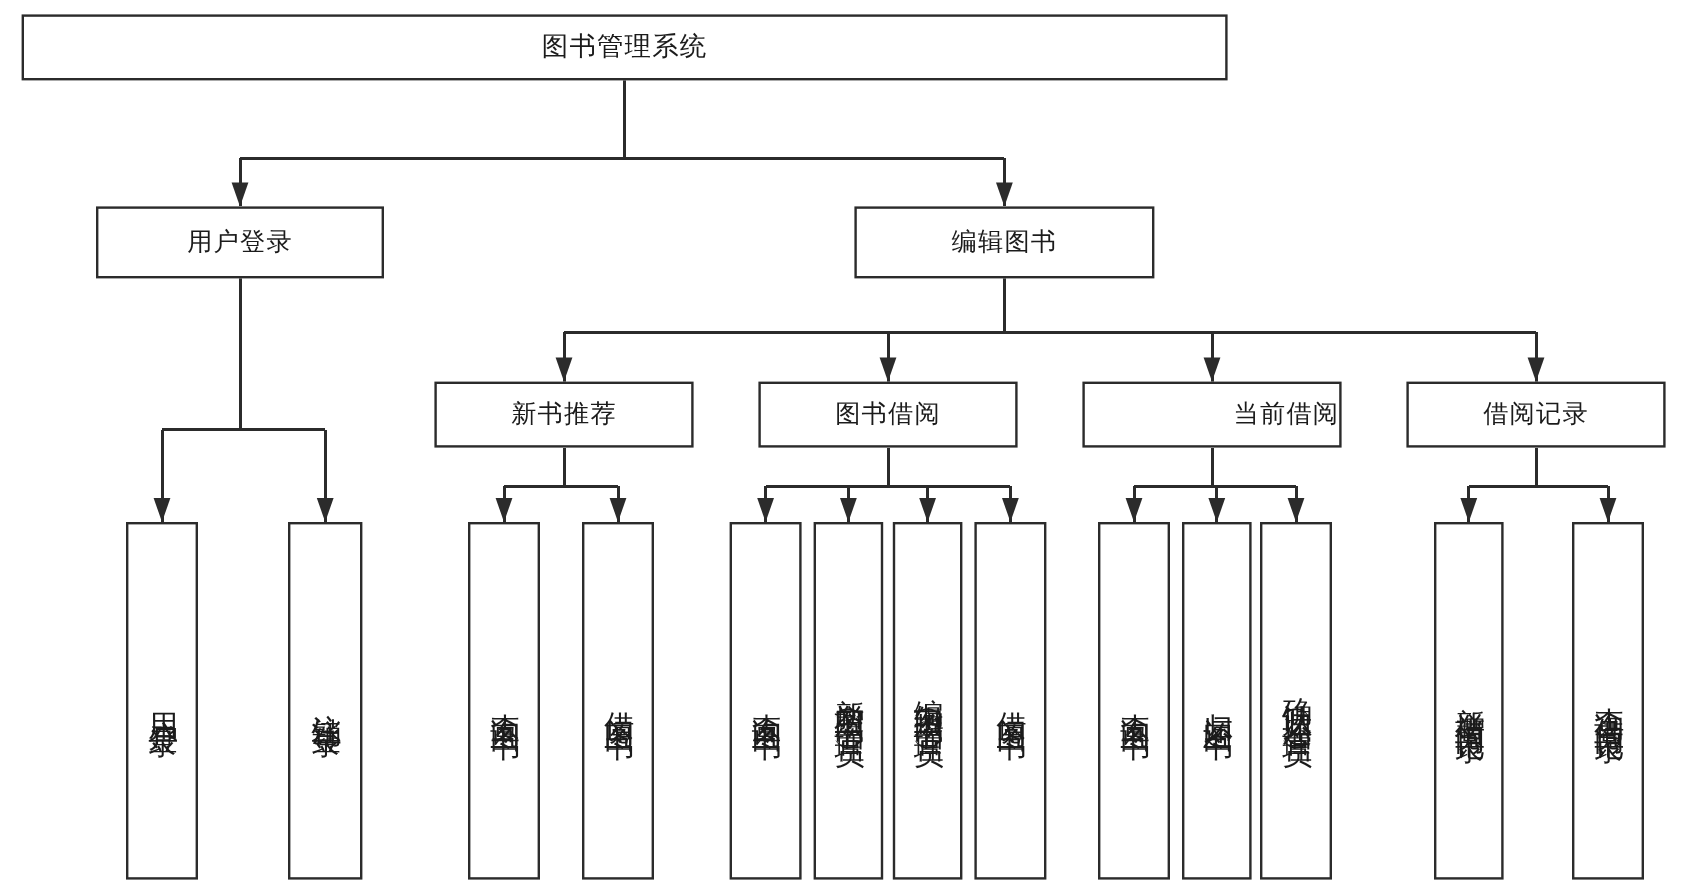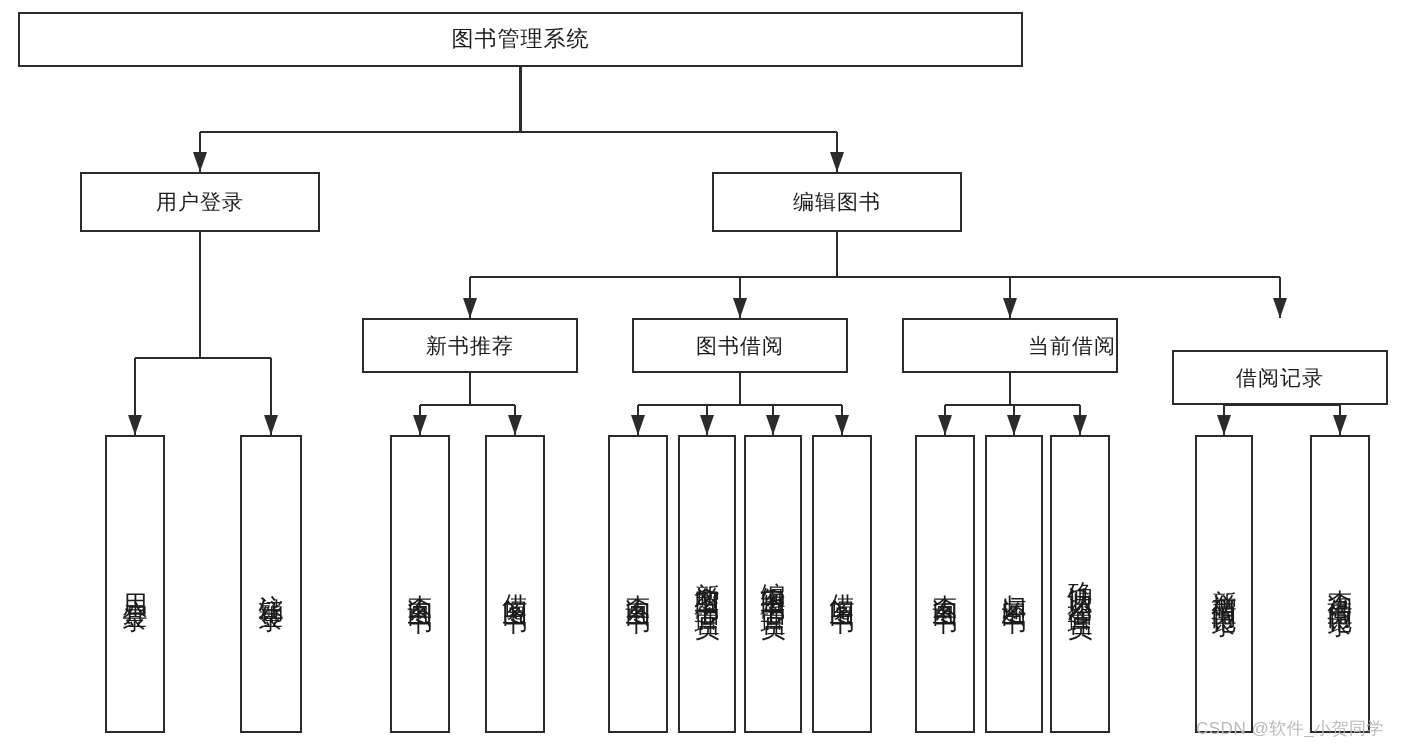--- a/index.html
+++ b/index.html
@@ -140,21 +140,21 @@
       </div>
       <div class="node horiz" style="left: 362px; top: 318px; width: 216px; height: 55px;">
         <span class="hlabel">新书推荐</span>
       </div>
       <div class="node horiz" style="left: 632px; top: 318px; width: 216px; height: 55px;">
         <span class="hlabel">图书借阅</span>
       </div>
       <div class="node horiz" style="left: 902px; top: 318px; width: 216px; height: 55px; justify-content: flex-end;">
         <span class="hlabel">当前借阅</span>
       </div>
-      <div class="node horiz" style="left: 1172px; top: 318px; width: 216px; height: 55px; margin-top: 32px;">
+      <div class="node horiz" style="left: 1172px; top: 318px; width: 216px; height: 55px;">
         <span class="hlabel">借阅记录</span>
       </div>
       <div class="node vert" style="left: 105px; top: 435px; width: 60px; height: 298px;">
         <span class="vlabel">用户登录</span>
       </div>
       <div class="node vert" style="left: 240px; top: 435px; width: 62px; height: 298px;">
         <span class="vlabel">注销登录</span>
       </div>
       <div class="node vert" style="left: 390px; top: 435px; width: 60px; height: 298px;">
         <span class="vlabel">查询图书</span>
@@ -184,15 +184,14 @@
         <span class="vlabel">确认归还（管理员）</span>
       </div>
       <div class="node vert" style="left: 1195px; top: 435px; width: 58px; height: 298px;">
         <span class="vlabel">新增借阅记录</span>
       </div>
       <div class="node vert" style="left: 1310px; top: 435px; width: 60px; height: 298px;">
         <span class="vlabel">查询借阅记录</span>
       </div>
     </div>
 
-  <div class="watermark" style="left: 1196px; top: 717px; color: rgb(185, 185, 185);">CSDN @软件_小贺同学</div>
 
 </div>
 
 </body></html>

